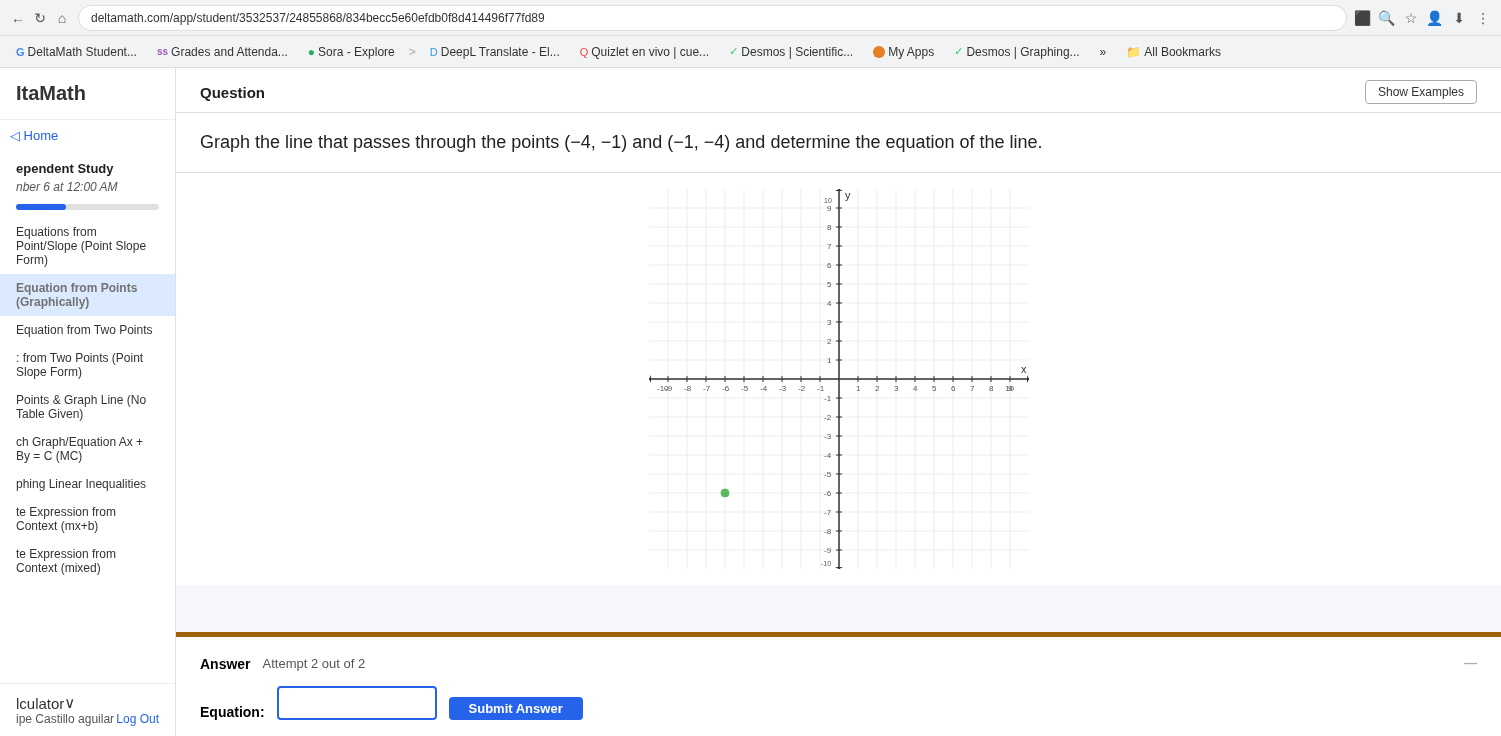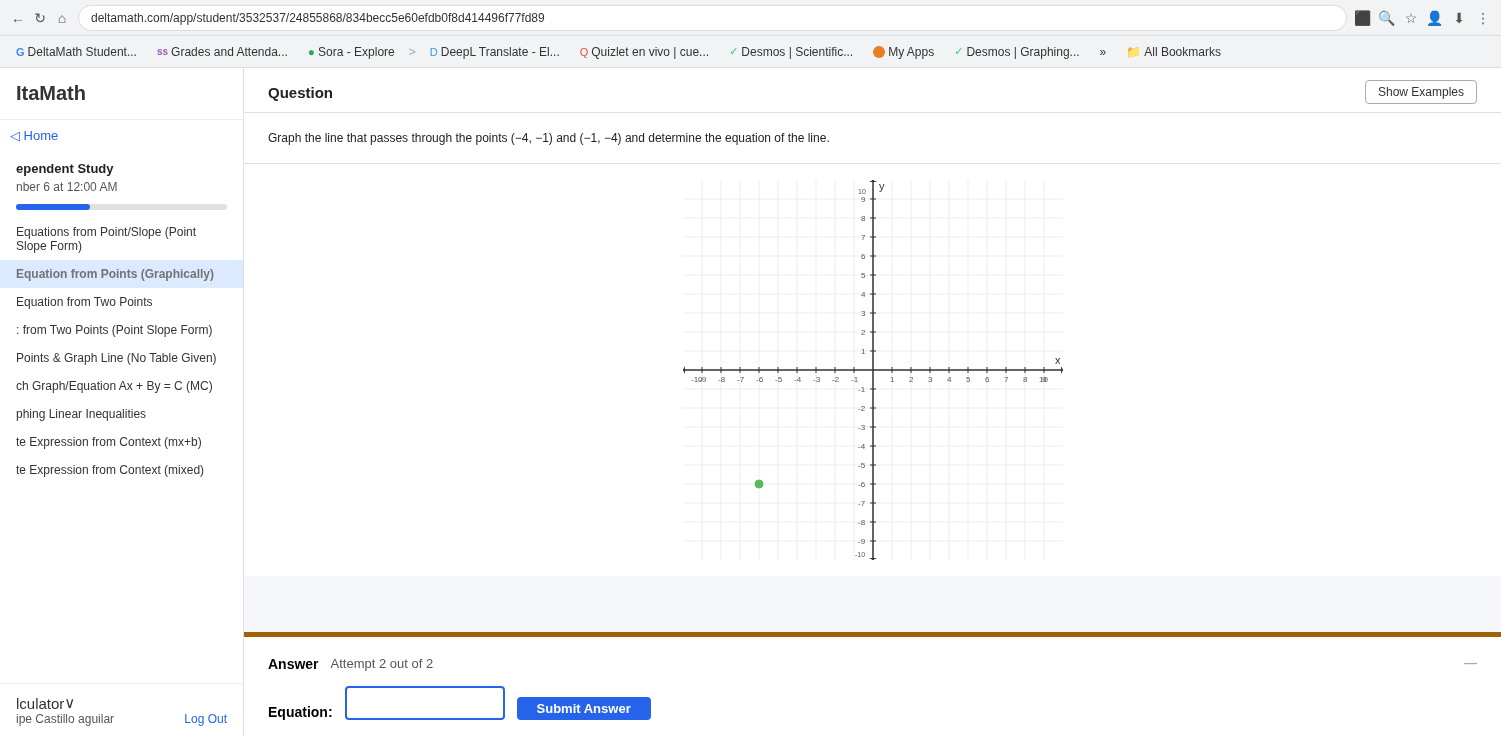--- a/index.html
+++ b/index.html
@@ -58,21 +58,21 @@
 
     
     .app-layout {
       display: flex;
       flex: 1;
       overflow: hidden;
     }
 
     
     .sidebar {
-      width: 244px;
+      width: 176px;
       background: white;
       border-right: 1px solid #e0e0e0;
       display: flex;
       flex-direction: column;
       overflow-y: auto;
       flex-shrink: 0;
     }
     .sidebar-logo {
       padding: 14px 16px;
       font-size: 20px;
@@ -92,20 +92,21 @@
     .sidebar-section-title {
       padding: 10px 16px 2px;
       font-weight: bold;
       font-size: 13px;
       color: #222;
     }
     .sidebar-subtitle {
       padding: 2px 16px 6px;
       font-size: 12px;
       color: #555;
+      font-style: italic;
     }
     .sidebar-progress {
       margin: 4px 16px 8px;
       height: 6px;
       background: #e0e0e0;
       border-radius: 3px;
     }
     .sidebar-progress-fill {
       height: 100%;
       background: #2563eb;
@@ -175,21 +176,21 @@
       cursor: pointer;
       color: #333;
     }
 
     .question-area {
       padding: 16px 24px;
       background: white;
       border-bottom: 1px solid #e0e0e0;
     }
     .question-text {
-      font-size: 12px;
+      font-size: 18px;
       color: #222;
       line-height: 1.5;
     }
 
     
     .graph-container {
       display: flex;
       justify-content: center;
       align-items: center;
       padding: 16px;

